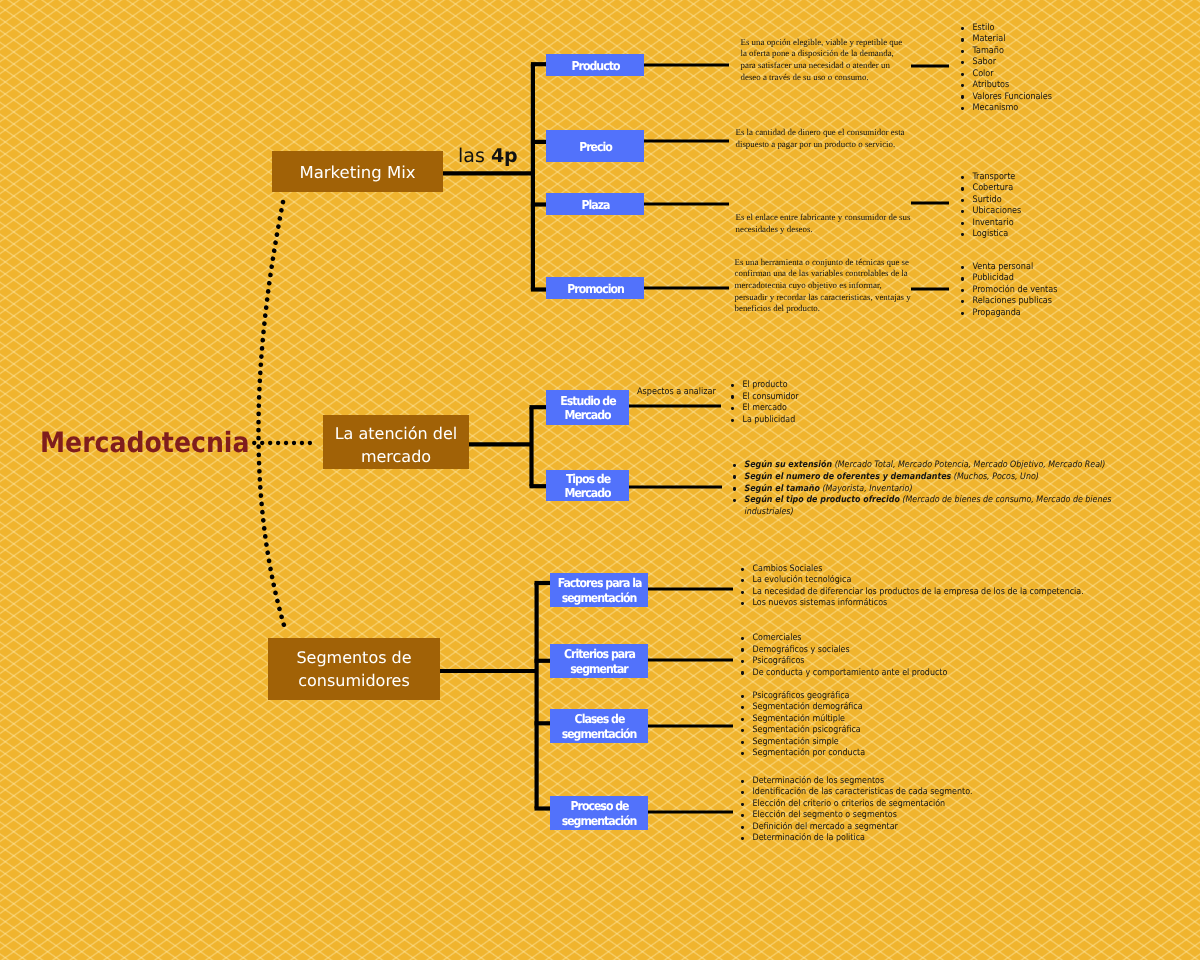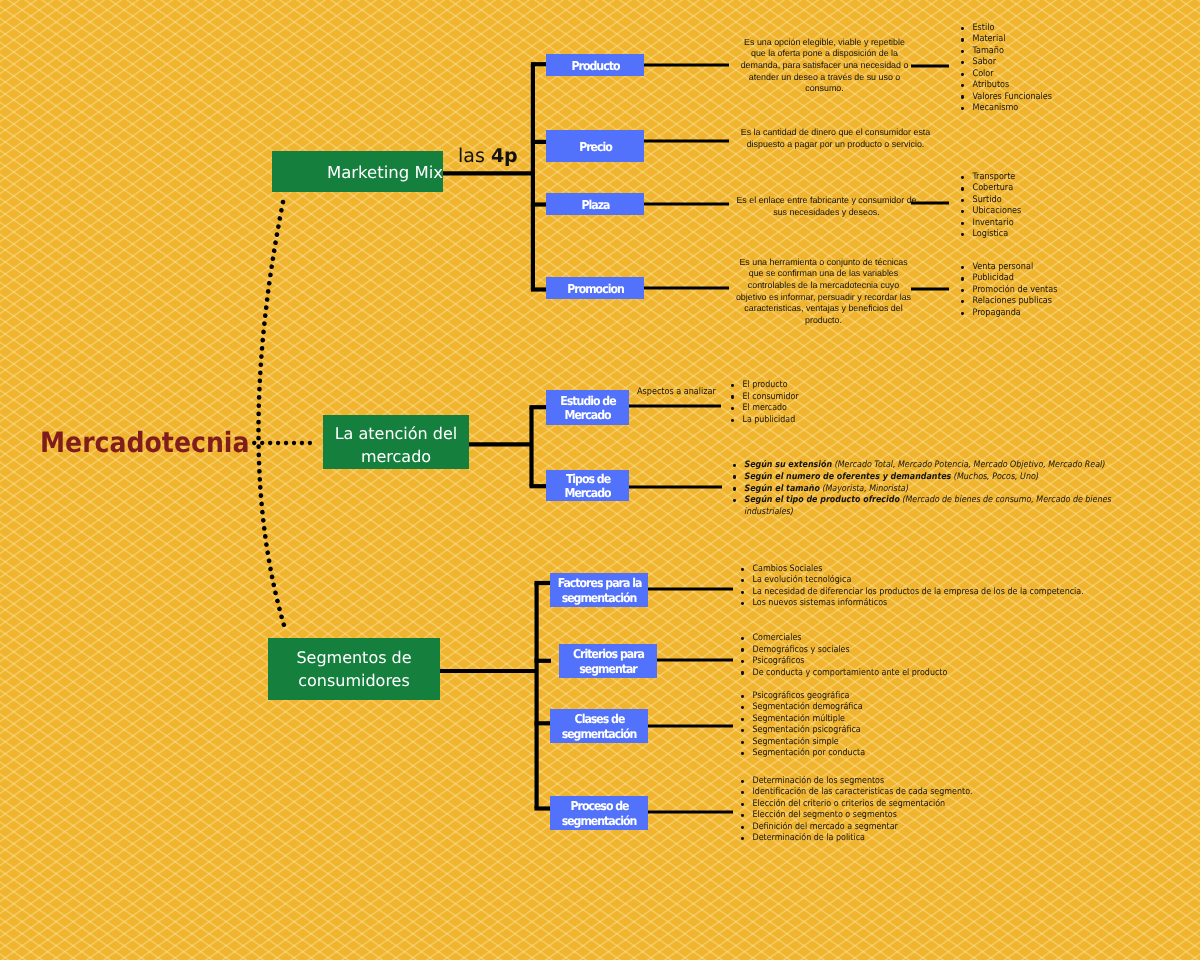--- a/index.html
+++ b/index.html
@@ -10,24 +10,24 @@
   #bg{position:absolute;left:0;top:0;width:1200px;height:960px;
  background-image:
    repeating-linear-gradient(35.22deg, rgba(255,238,180,0) 0px, rgba(255,238,180,0) 3.6px, rgba(255,238,180,.45) 4.9px, rgba(255,238,180,0) 6.2px, rgba(255,238,180,0) 9.80px),
    repeating-linear-gradient(-35.22deg, rgba(255,238,180,0) 0px, rgba(255,238,180,0) 3.6px, rgba(255,238,180,.45) 4.9px, rgba(255,238,180,0) 6.2px, rgba(255,238,180,0) 9.80px);}
   #wires{position:absolute;left:0;top:0;width:1200px;height:960px;}
 
   .node{position:absolute;box-sizing:border-box;display:flex;align-items:center;
         justify-content:center;text-align:center;}
   .root-title{position:absolute;color:#7f1d1d;font-weight:bold;font-family:"DejaVu Sans",sans-serif;
         white-space:nowrap;}
-  .blackbox{background:#15803d;color:#fff;font-family:"DejaVu Sans",sans-serif;padding-top:2px;justify-content:flex-end;}
+  .blackbox{background:#a16207;color:#fff;font-family:"DejaVu Sans",sans-serif;padding-top:2px;}
   .bluebox{background:#5272FB;color:#fff;font-family:"DejaVu Sans Condensed","DejaVu Sans",sans-serif;
         font-weight:bold;letter-spacing:-1.0px;text-indent:1.0px;padding-top:1px;}
-  .desc{position:absolute;color:#121212;font-family:Liberation Sans, sans-serif;text-align:center;}
+  .desc{position:absolute;color:#121212;font-family:Liberation Serif, serif;}
   .lbl{position:absolute;color:#121212;font-family:"DejaVu Sans Condensed","DejaVu Sans",sans-serif;}
   ul.bl{position:absolute;margin:0;padding:0;list-style:none;
         font-family:"DejaVu Sans Condensed","DejaVu Sans",sans-serif;color:#121212;}
   ul.bl li{position:relative;padding-left:11.5px;}
   ul.bl li:before{content:"";position:absolute;left:0;top:0.42em;width:3.3px;height:3.3px;
         background:#121212;border-radius:35%;}
   ul.bl li b{font-weight:bold;}
 </style>
 </head>
 <body>
@@ -93,21 +93,21 @@
   </ul>
 
   <div class="node bluebox" style="left:546px;top:130px;width:98px;height:32px;font-size:12.2px;">
     <span>Precio</span>
   </div>
   <div class="desc" style="left:735.5px;top:127px;width:200px;font-size:8.9px;line-height:11.7px;">Es la cantidad de dinero que el consumidor esta dispuesto a pagar por un producto o servicio.</div>
 
   <div class="node bluebox" style="left:546px;top:193px;width:98px;height:22px;font-size:12.2px;">
     <span>Plaza</span>
   </div>
-  <div class="desc" style="left:735.5px;top:195px;width:182px;font-size:8.9px;line-height:11.7px;">Es el enlace entre fabricante y consumidor de sus necesidades y deseos.</div>
+  <div class="desc" style="left:735.5px;top:212px;width:182px;font-size:8.9px;line-height:11.7px;">Es el enlace entre fabricante y consumidor de sus necesidades y deseos.</div>
   <ul class="bl" style="left:961px;top:172px;font-size:9px;line-height:11.45px;">
     <li>Transporte</li>
     <li>Cobertura</li>
     <li>Surtido</li>
     <li>Ubicaciones</li>
     <li>Inventario</li>
     <li>Logistica</li>
   </ul>
 
   <div class="node bluebox" style="left:546px;top:277px;width:98px;height:22px;font-size:12.2px;">
@@ -136,39 +136,39 @@
     <li>El mercado</li>
     <li>La publicidad</li>
   </ul>
 
   <div class="node bluebox" style="left:546px;top:470px;width:83px;height:31px;font-size:12.2px;line-height:14.5px;">
     <span>Tipos de Mercado</span>
   </div>
   <ul class="bl" style="left:733px;top:460px;width:382px;font-size:8.8px;line-height:11.8px;font-style:italic;">
     <li><b>Según su extensión</b><span> (Mercado Total, Mercado Potencia, Mercado Objetivo, Mercado Real)</span></li>
     <li><b>Según el numero de oferentes y demandantes</b><span> (Muchos, Pocos, Uno)</span></li>
-    <li><b>Según el tamaño</b><span> (Mayorista, Minorista)</span></li>
+    <li><b>Según el tamaño</b><span> (Mayorista, Inventario)</span></li>
     <li><b>Según el tipo de producto ofrecido</b><span> (Mercado de bienes de consumo, Mercado de bienes industriales)</span></li>
   </ul>
 
   <div class="node blackbox" style="left:268px;top:638px;width:172px;height:62px;font-size:16px;line-height:23px;padding:4px 2px 4px;">
     <span>Segmentos de consumidores</span>
   </div>
 
   <div class="node bluebox" style="left:550px;top:573px;width:98px;height:34px;font-size:12.2px;line-height:14.5px;">
     <span>Factores para la segmentación</span>
   </div>
   <ul class="bl" style="left:741px;top:564px;font-size:8.9px;line-height:11.4px;">
     <li>Cambios Sociales</li>
     <li>La evolución tecnológica</li>
     <li>La necesidad de diferenciar los productos de la empresa de los de la competencia.</li>
     <li>Los nuevos sistemas informáticos</li>
   </ul>
 
-  <div class="node bluebox" style="left:550px;top:644px;width:98px;height:34px;font-size:12.2px;line-height:14.5px;margin-left:9px;">
+  <div class="node bluebox" style="left:550px;top:644px;width:98px;height:34px;font-size:12.2px;line-height:14.5px;">
     <span>Criterios para segmentar</span>
   </div>
   <ul class="bl" style="left:741px;top:633px;font-size:8.9px;line-height:11.5px;">
     <li>Comerciales</li>
     <li>Demográficos y sociales</li>
     <li>Psicográficos</li>
     <li>De conducta y comportamiento ante el producto</li>
   </ul>
 
   <div class="node bluebox" style="left:550px;top:709px;width:98px;height:34px;font-size:12.2px;line-height:14.5px;">

